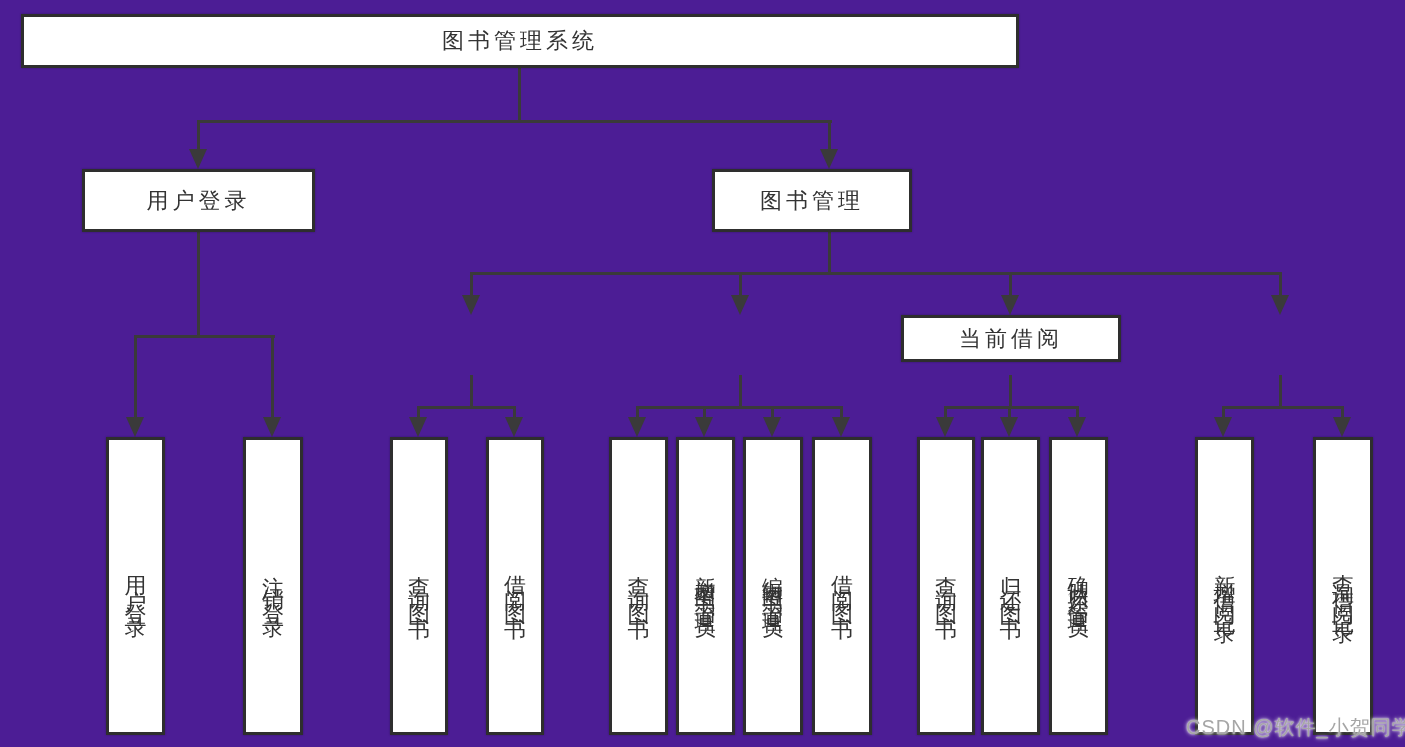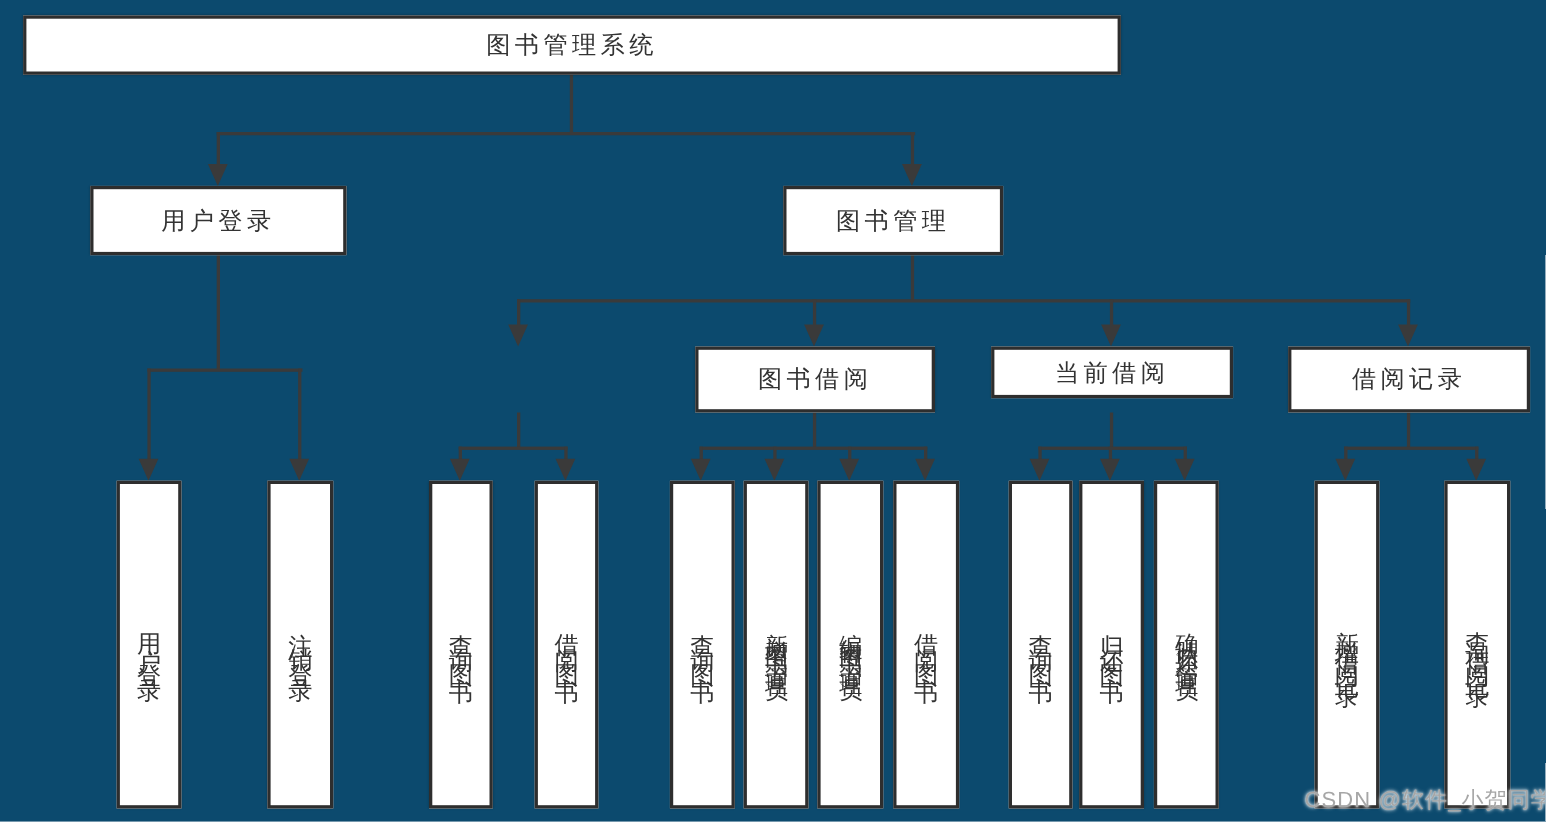--- a/index.html
+++ b/index.html
@@ -1,17 +1,17 @@
 <!DOCTYPE html>
 <html><head>
 <meta charset="utf-8">
 <style>
   html,body { margin:0; padding:0; background:#ffffff; }
   .canvas {
-    position:relative; width:1405px; height:747px; background:#0c4a6e;
+    position:relative; width:1405px; height:747px; background:#4c1d95;
     font-family:"Liberation Sans","DejaVu Sans",sans-serif; overflow:hidden;
   }
   
   .h { position:absolute; height:3px; background:#3a3a3a; }
   .v { position:absolute; width:3px;  background:#3a3a3a; }
   
   .a {
     position:absolute; width:0; height:0;
     border-left:9px solid transparent; border-right:9px solid transparent;
     border-top:20px solid #3a3a3a;
@@ -104,28 +104,22 @@
     <span>图书管理系统</span>
   </div>
 
   <div class="box" style="left:82px;top:169px;width:233px;height:63px">
     <span>用户登录</span>
   </div>
   <div class="box" style="left:712px;top:169px;width:200px;height:63px">
     <span>图书管理</span>
   </div>
 
-  <div class="box" style="left:632px;top:315px;width:218px;height:60px">
-    <span>图书借阅</span>
-  </div>
   <div class="box" style="left:901px;top:315px;width:220px;height:47px">
     <span>当前借阅</span>
-  </div>
-  <div class="box" style="left:1171px;top:315px;width:220px;height:60px">
-    <span>借阅记录</span>
   </div>
 
   <div class="box vbox t4" style="left:106px;top:437px;width:59px;height:298px">
     <span>用户登录</span>
   </div>
   <div class="box vbox t4" style="left:243px;top:437px;width:60px;height:298px">
     <span>注销登录</span>
   </div>
 
   <div class="box vbox t4" style="left:390px;top:437px;width:58px;height:298px">

